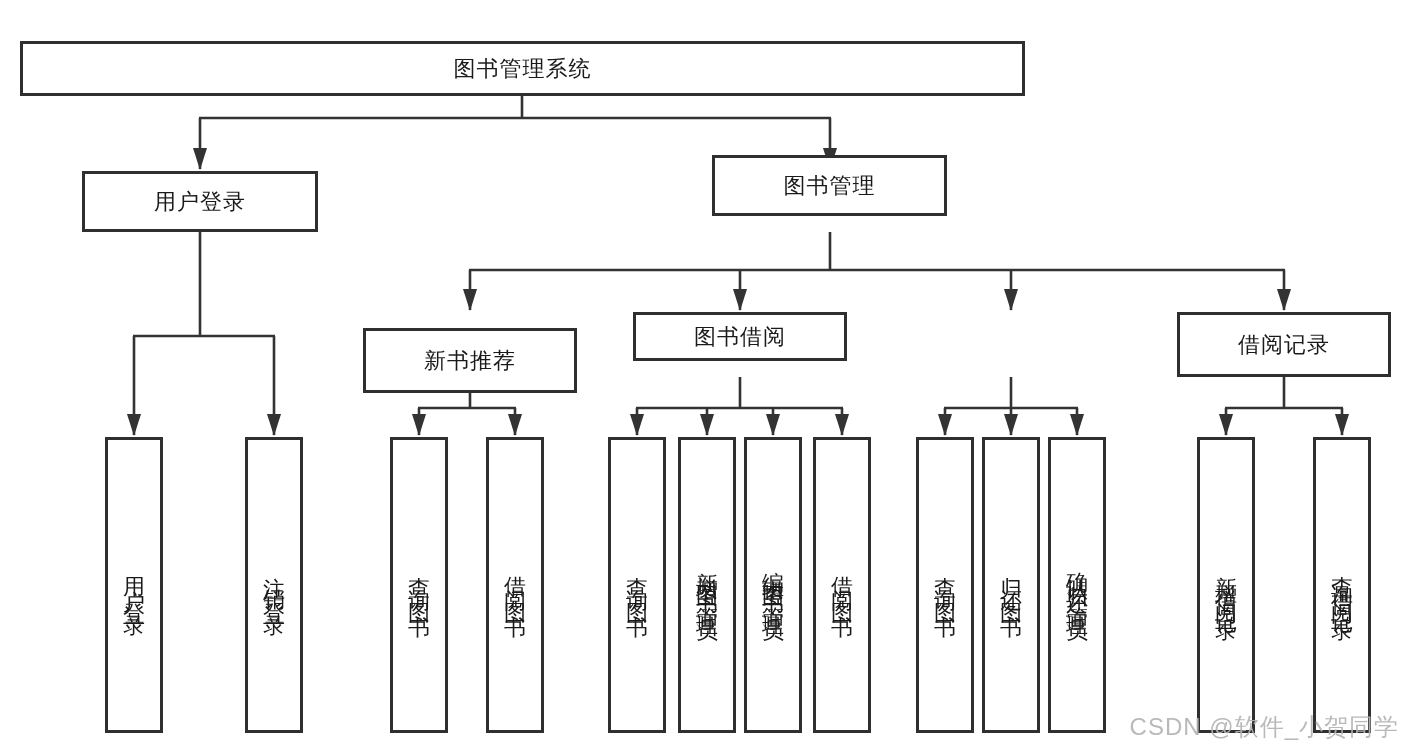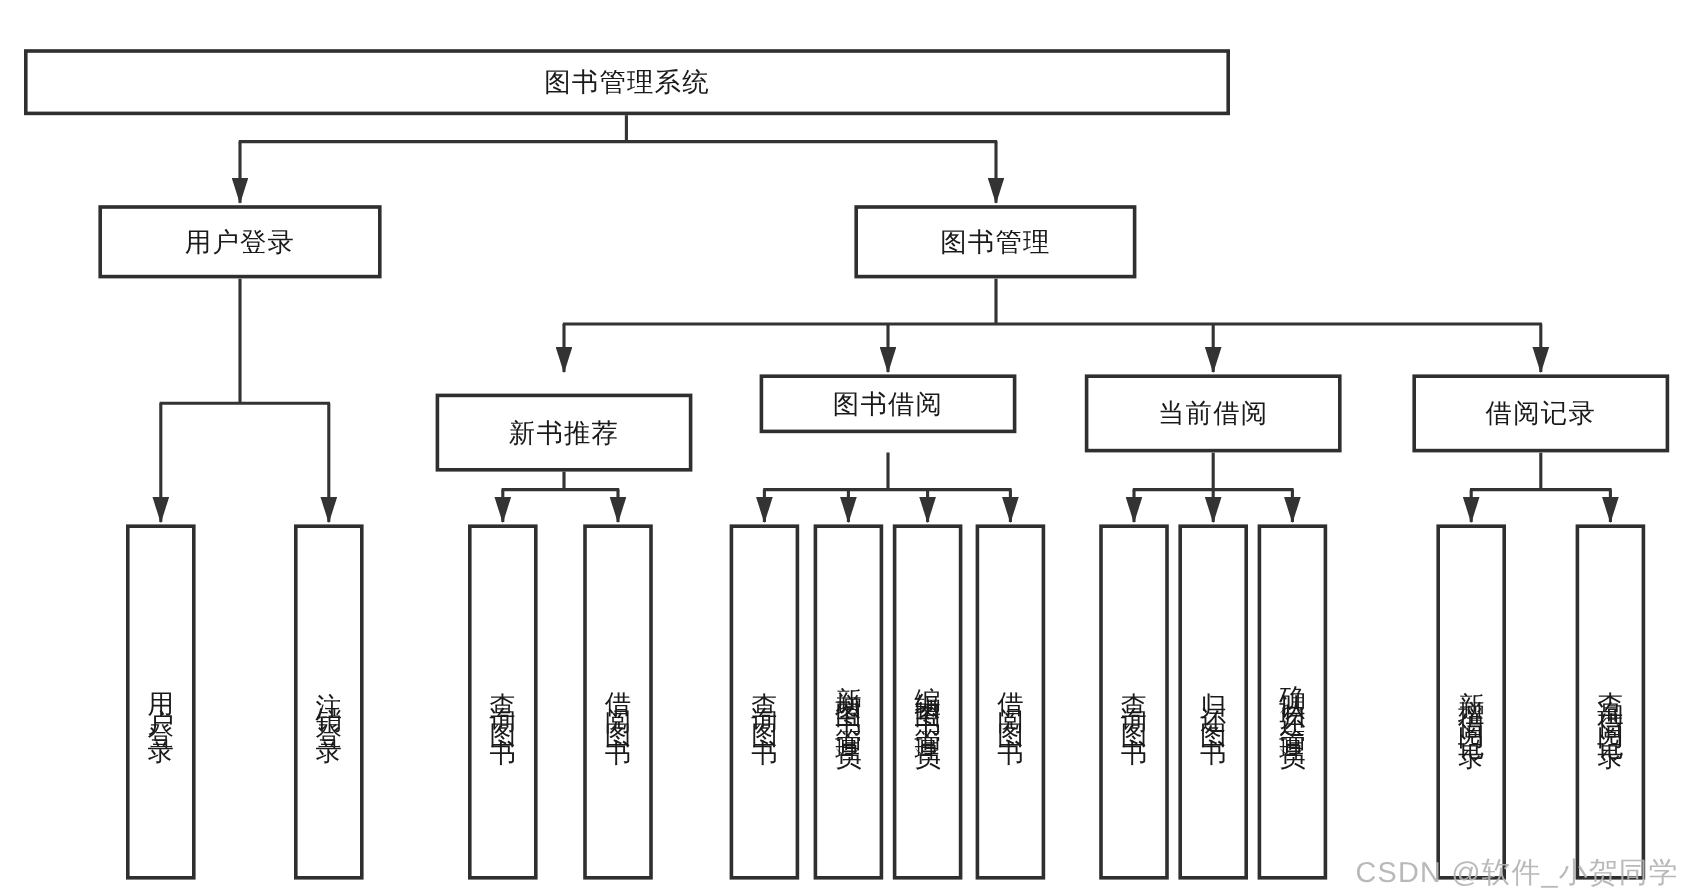--- a/index.html
+++ b/index.html
@@ -130,33 +130,30 @@
     </g>
   </svg>
 
   <div class="box h" style="left:20px; top:13px; width:1005px; height:55px;margin-top:28px;">
     <span class="label">图书管理系统</span>
   </div>
 
   <div class="box h" style="left:82px; top:171px; width:236px; height:61px;">
     <span class="label">用户登录</span>
   </div>
-  <div class="box h" style="left:712px; top:171px; width:235px; height:61px;">
+  <div class="box h" style="left:712px; top:155px; width:235px; height:61px;">
     <span class="label">图书管理</span>
   </div>
 
   <div class="box h" style="left:363px; top:328px; width:214px; height:65px;">
     <span class="label">新书推荐</span>
   </div>
   <div class="box h" style="left:633px; top:312px; width:214px; height:49px;">
     <span class="label">图书借阅</span>
   </div>
-  <div class="box h" style="left:904px; top:312px; width:214px; height:65px;">
-    <span class="label">当前借阅</span>
-  </div>
   <div class="box h" style="left:1177px; top:312px; width:214px; height:65px;">
     <span class="label">借阅记录</span>
   </div>
 
   <div class="box v ls-13" style="left:105px; top:437px; width:58px; height:296px;">
     <span class="label">用户登录</span>
   </div>
   <div class="box v ls-13" style="left:245px; top:437px; width:58px; height:296px;">
     <span class="label">注销登录</span>
   </div>

